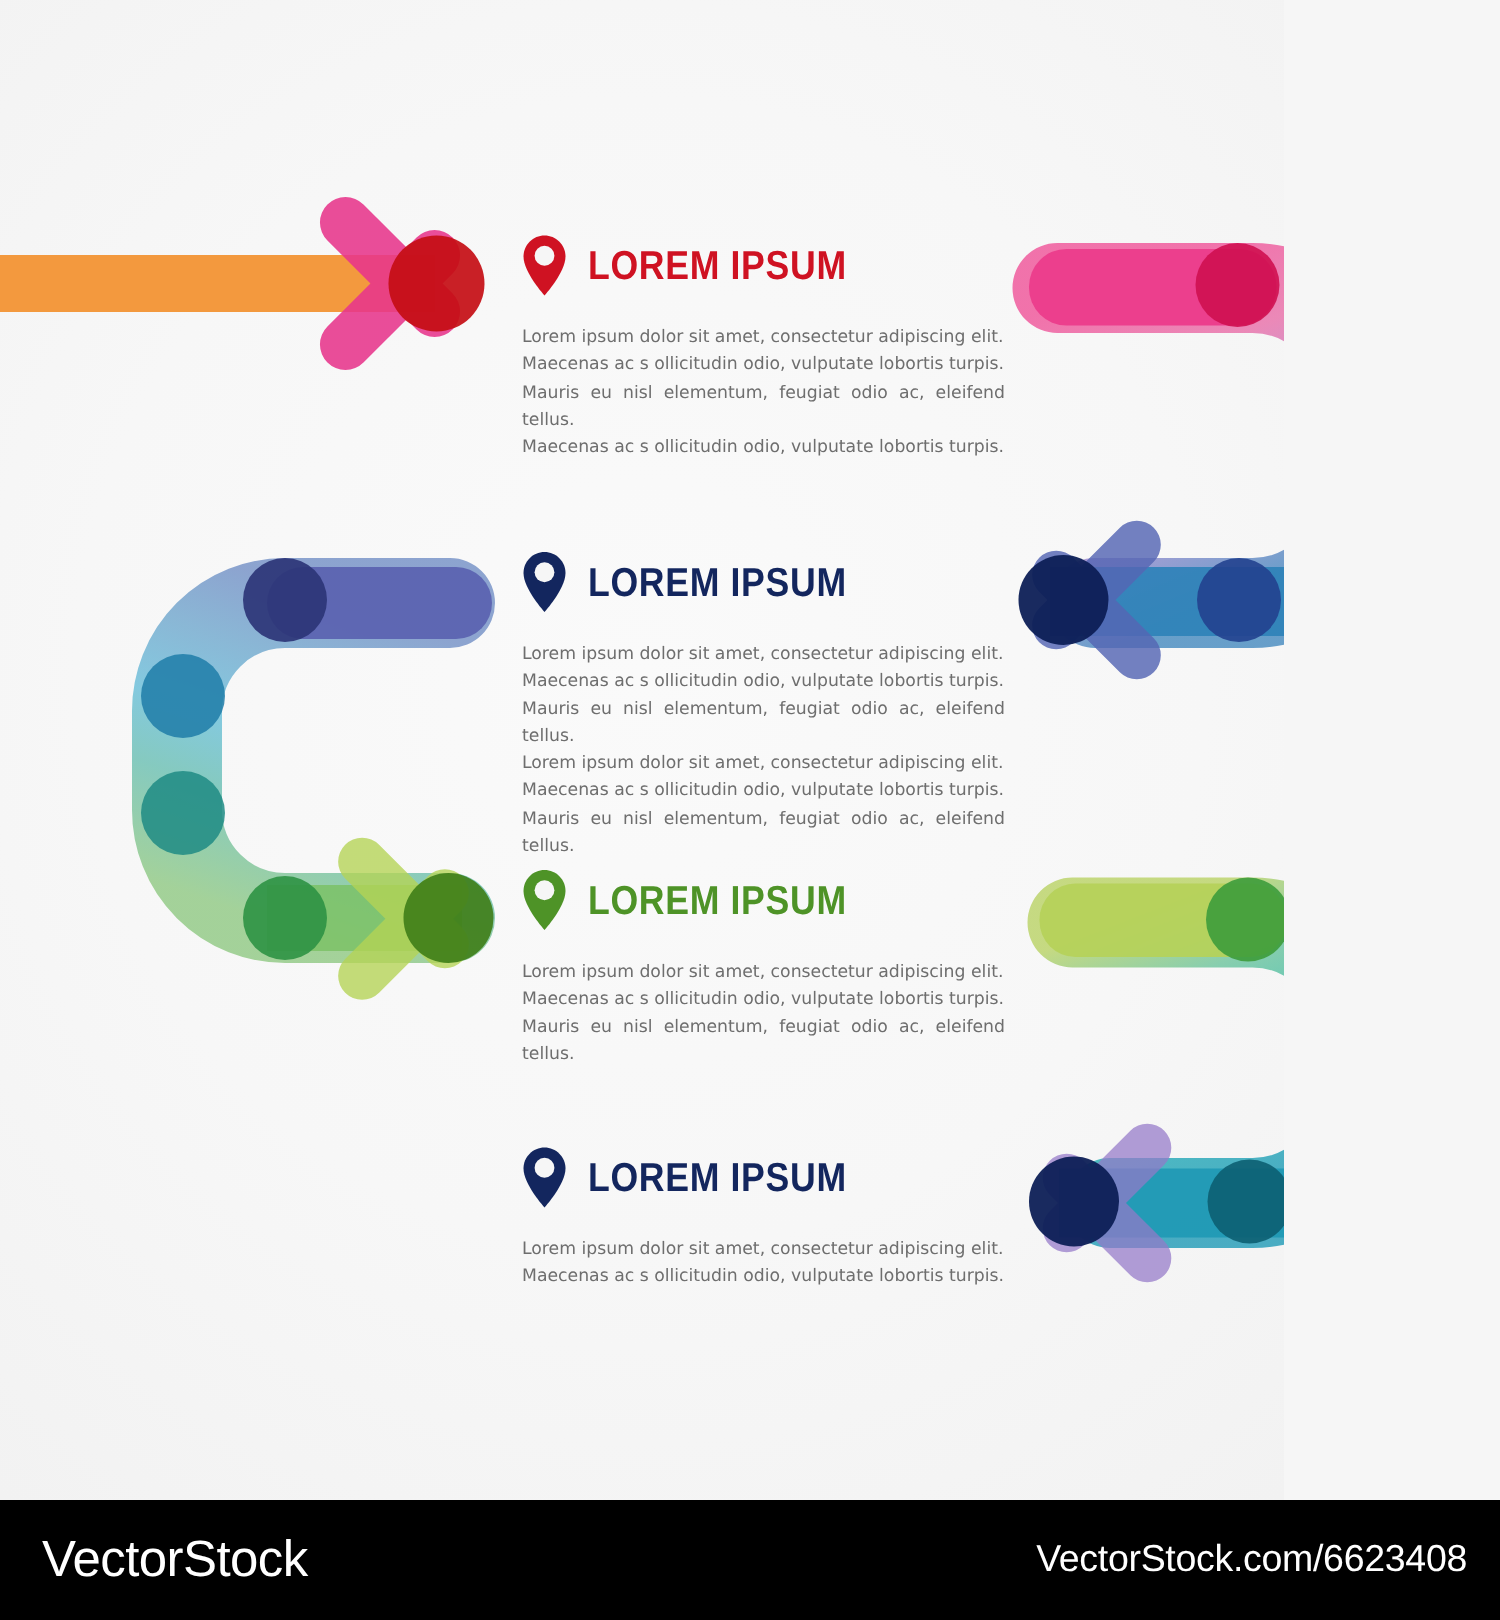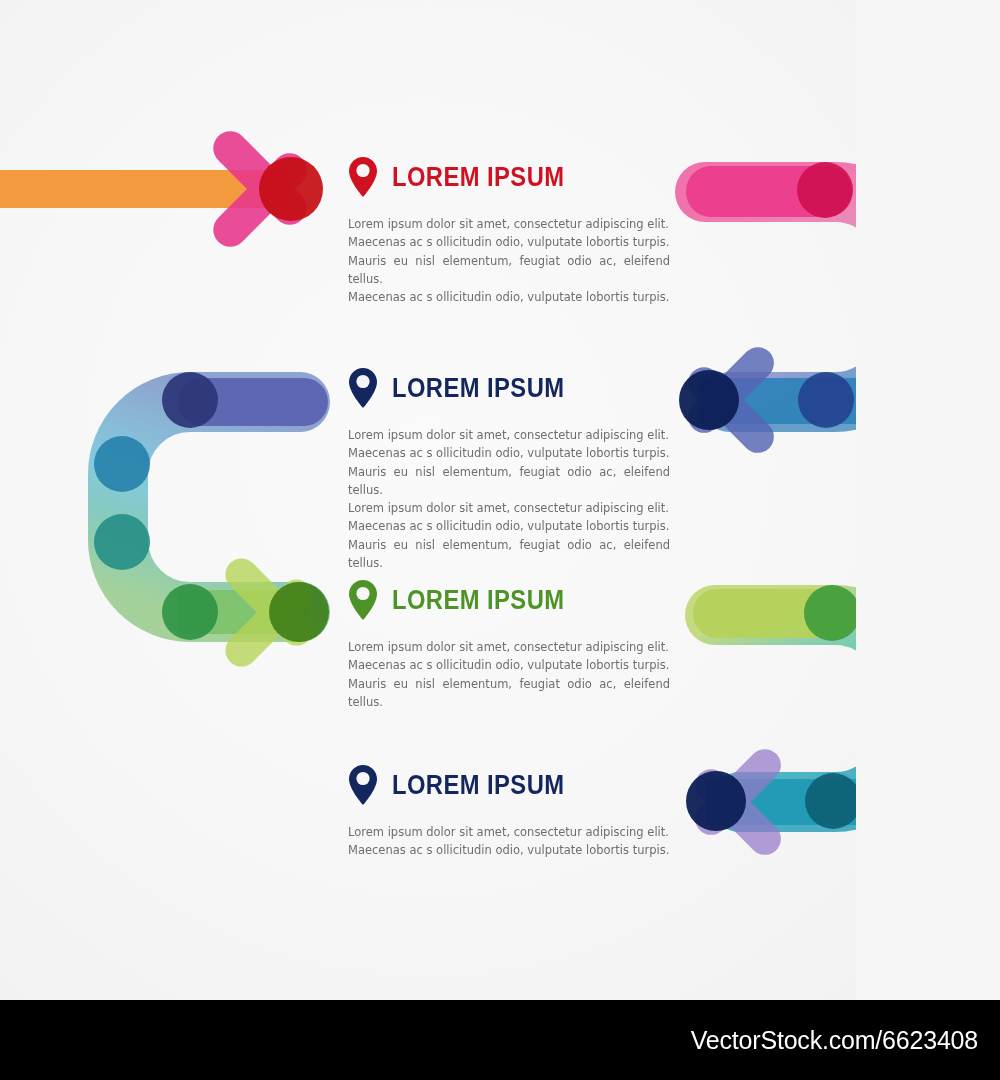--- a/index.html
+++ b/index.html
@@ -279,14 +279,15 @@
     </div>
     <div class="body-text">
       <p>Lorem ipsum  dolor sit amet,  consectetur  adipiscing  elit.</p>
       <p>Maecenas  ac s ollicitudin  odio,  vulputate  lobortis turpis.</p>
     </div>
   </div>
 
 </div>
 
 <div id="footer">
+  <div id="brand">VectorStock</div>
   <div id="brand-url">VectorStock.com/6623408</div>
 </div>
 
 </body></html>

